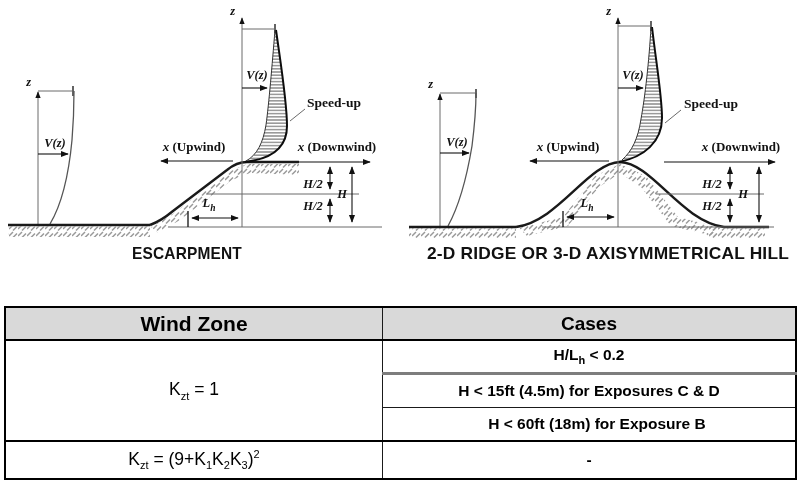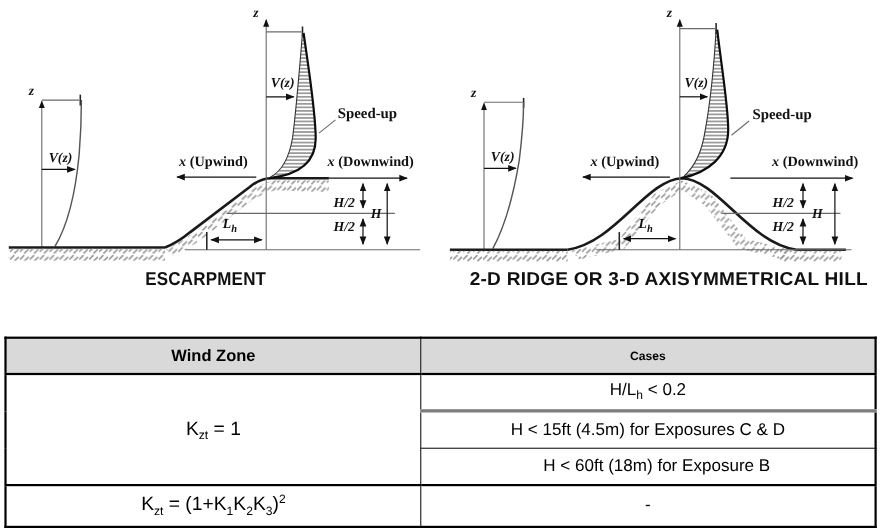--- a/index.html
+++ b/index.html
@@ -23,24 +23,24 @@
   .it      { font-style:italic; }
   text.spd { font:bold 13.5px "Liberation Serif", serif; fill:#111; }
   text.cap { font:bold 17px "Liberation Sans", sans-serif; fill:#111; letter-spacing:0.2px; }
 
   
   #ktable { position:absolute; left:4px; top:306px; width:793px;
             border-collapse:collapse; table-layout:fixed; background:#fff; }
   #ktable th, #ktable td { border:1.5px solid #1a1a1a; text-align:center; vertical-align:middle;
             padding:0; color:#000; }
   #ktable { border:2.5px solid #000; }
-  #ktable th.wz { width:376px; font-size:15px; font-weight:bold; height:31px;
+  #ktable th.wz { width:376px; font-size:21px; font-weight:bold; height:31px;
             background:#d9d9d9; border-bottom:2px solid #000; }
-  #ktable th.cs { font-size:11px; font-weight:bold; background:#d9d9d9; border-bottom:2px solid #000; }
-  #ktable td.case { font-size:15.5px; height:31px; font-weight:400; }
+  #ktable th.cs { font-size:19px; font-weight:bold; background:#d9d9d9; border-bottom:2px solid #000; }
+  #ktable td.case { font-size:15.5px; height:31px; font-weight:700; }
   #ktable tr.r2 td { border-top:3px solid #7d7d7d; height:32px; }
   #ktable tr.r3 td { border-top:1.5px solid #2a2a2a; height:32px;padding-left:16px; }
   #ktable tr.r4 td { border-top:2.2px solid #000; height:36px; }
   #ktable td.zone { font-size:17.5px; }
   #ktable sub { font-size:11px; }
   #ktable sup { font-size:11px; }
 </style>
 </head>
 <body>
 
@@ -206,19 +206,19 @@
         <td class="zone" rowspan="3"><span>K</span><sub>zt</sub><span> = 1</span></td>
         <td class="case"><span>H/L</span><sub>h</sub><span> &lt; 0.2</span></td>
       </tr>
       <tr class="r2">
         <td class="case">H &lt; 15ft (4.5m) for Exposures C &amp; D</td>
       </tr>
       <tr class="r3">
         <td class="case">H &lt; 60ft (18m) for Exposure B</td>
       </tr>
       <tr class="r4">
-        <td class="zone"><span>K</span><sub>zt</sub><span> = (1+K</span><sub>1</sub><span>K</span><sub>2</sub><span>K</span><sub>3</sub><span>)</span><sup>2</sup></td>
+        <td class="zone"><span>K</span><sub>zt</sub><span> = (9+K</span><sub>1</sub><span>K</span><sub>2</sub><span>K</span><sub>3</sub><span>)</span><sup>2</sup></td>
         <td class="case">-</td>
       </tr>
     </tbody>
   </table>
 
 </div>
 
 </body></html>

